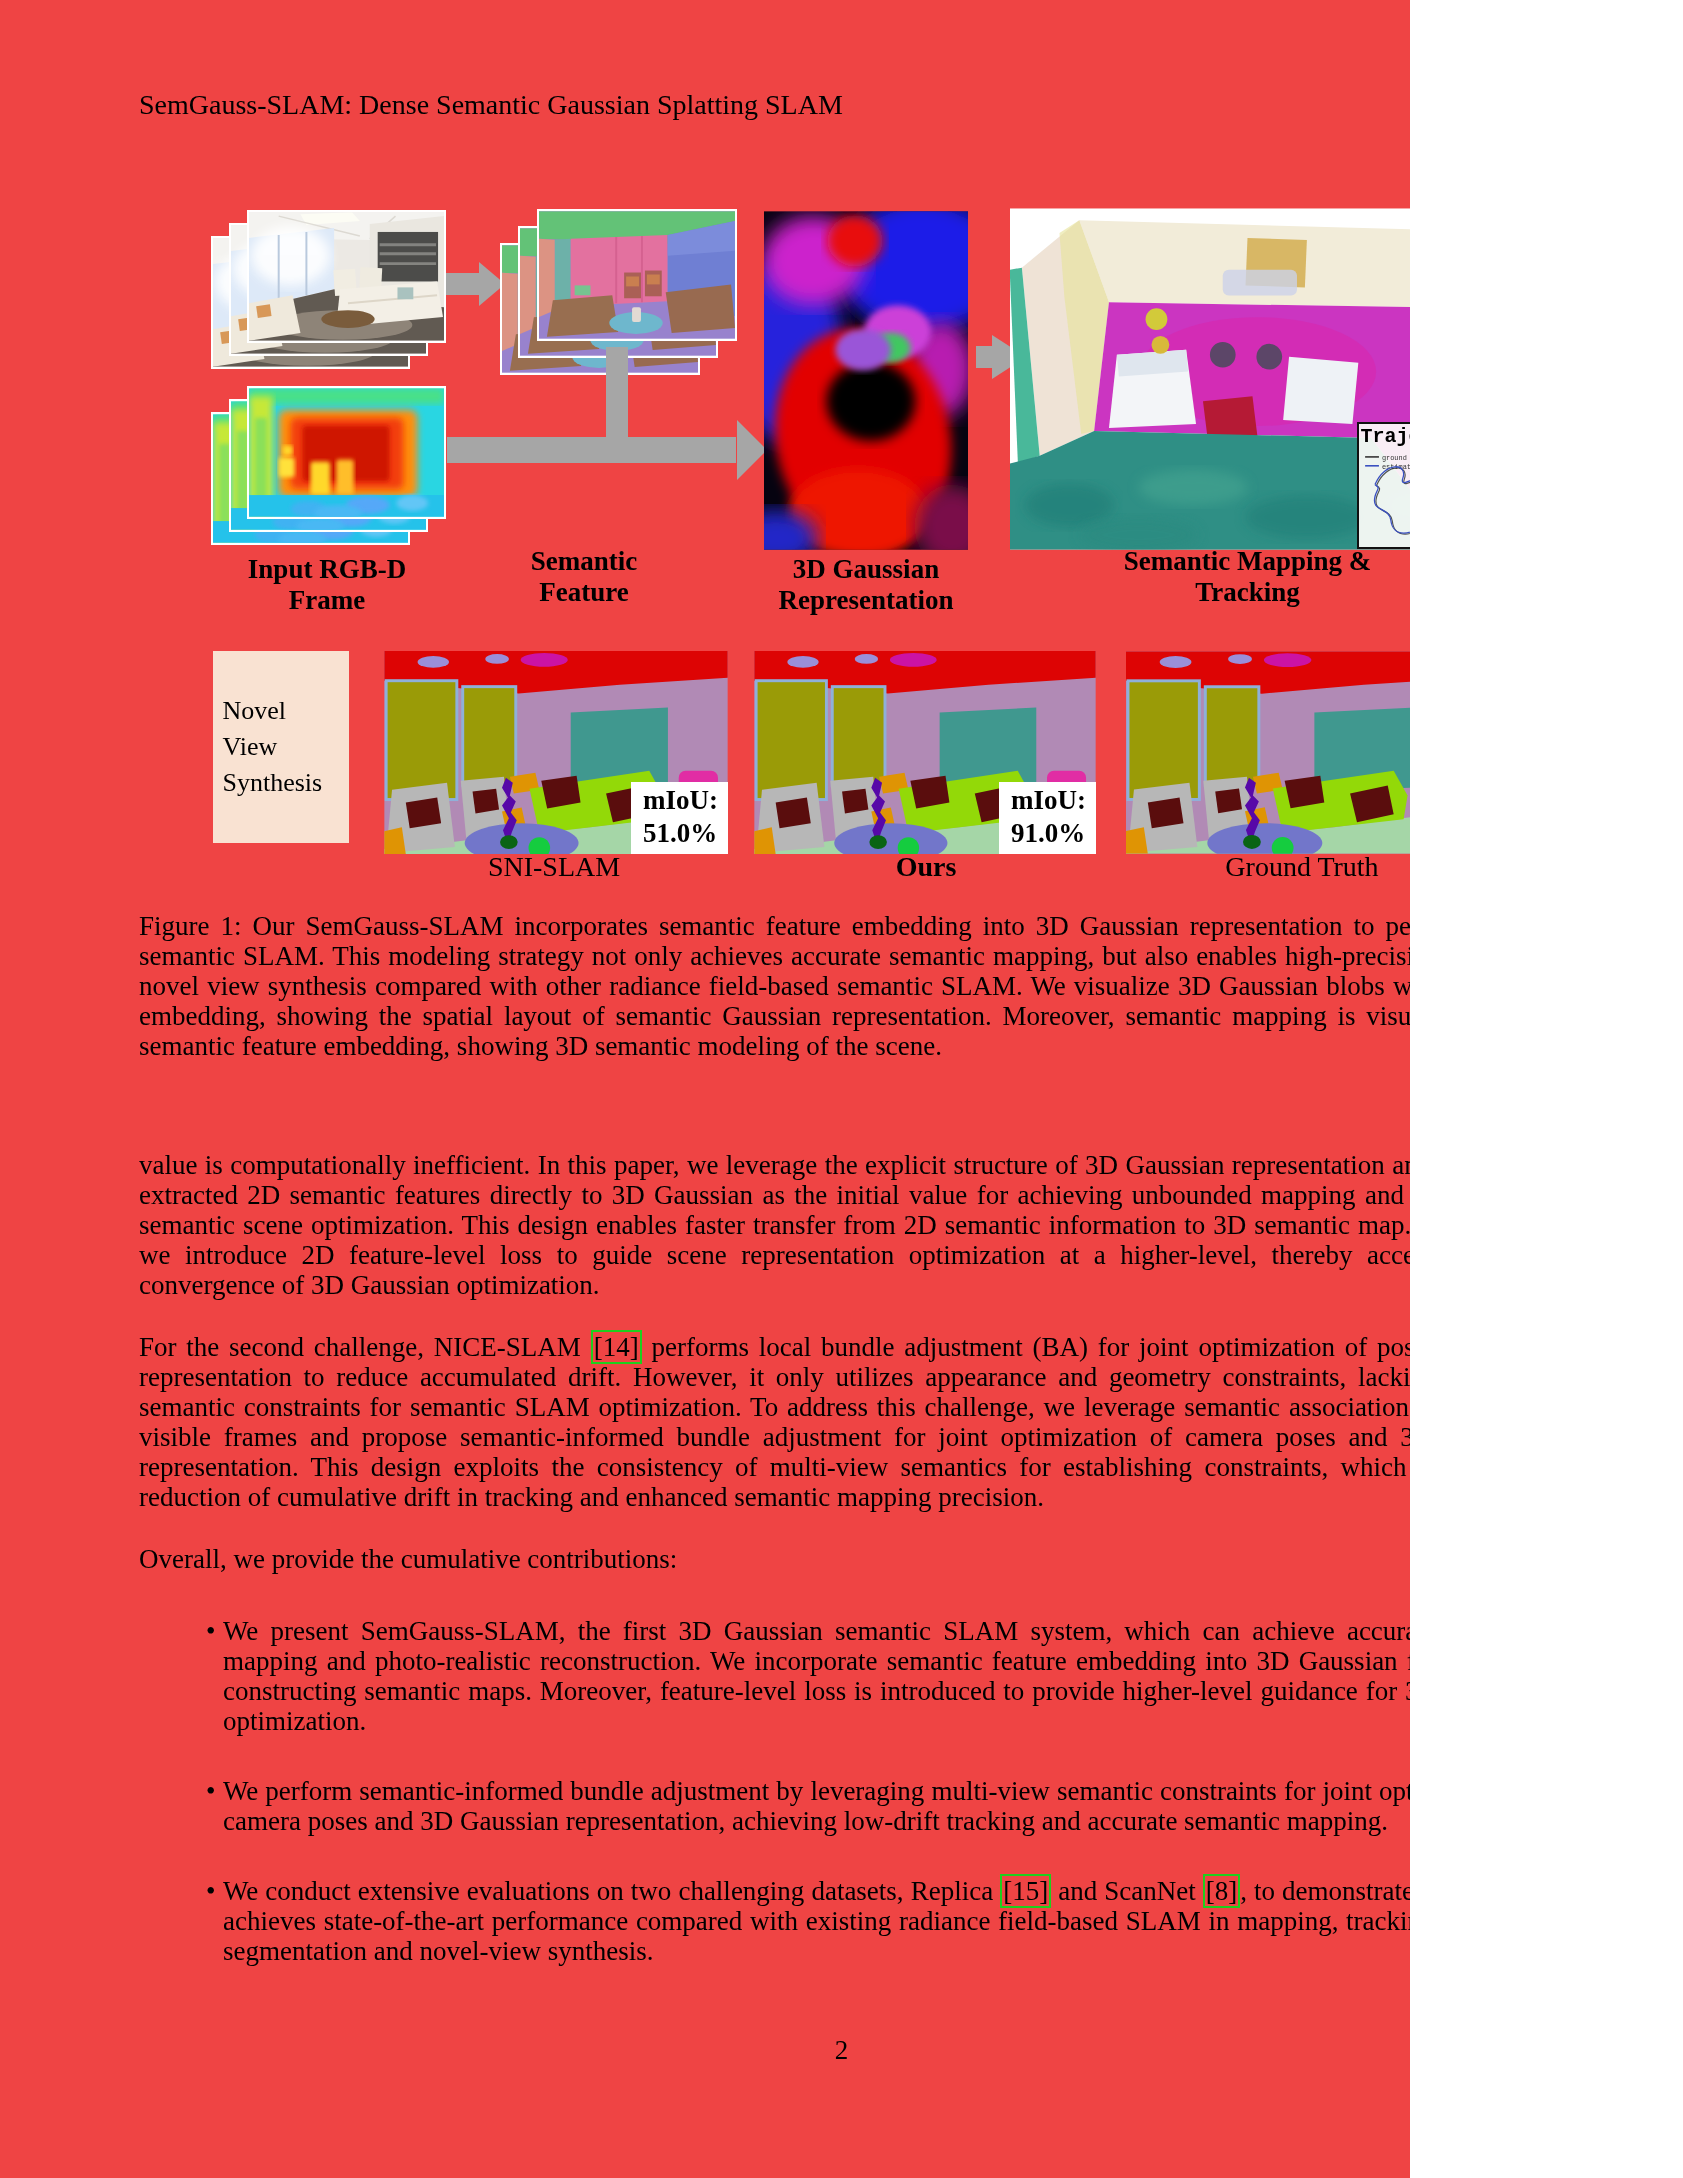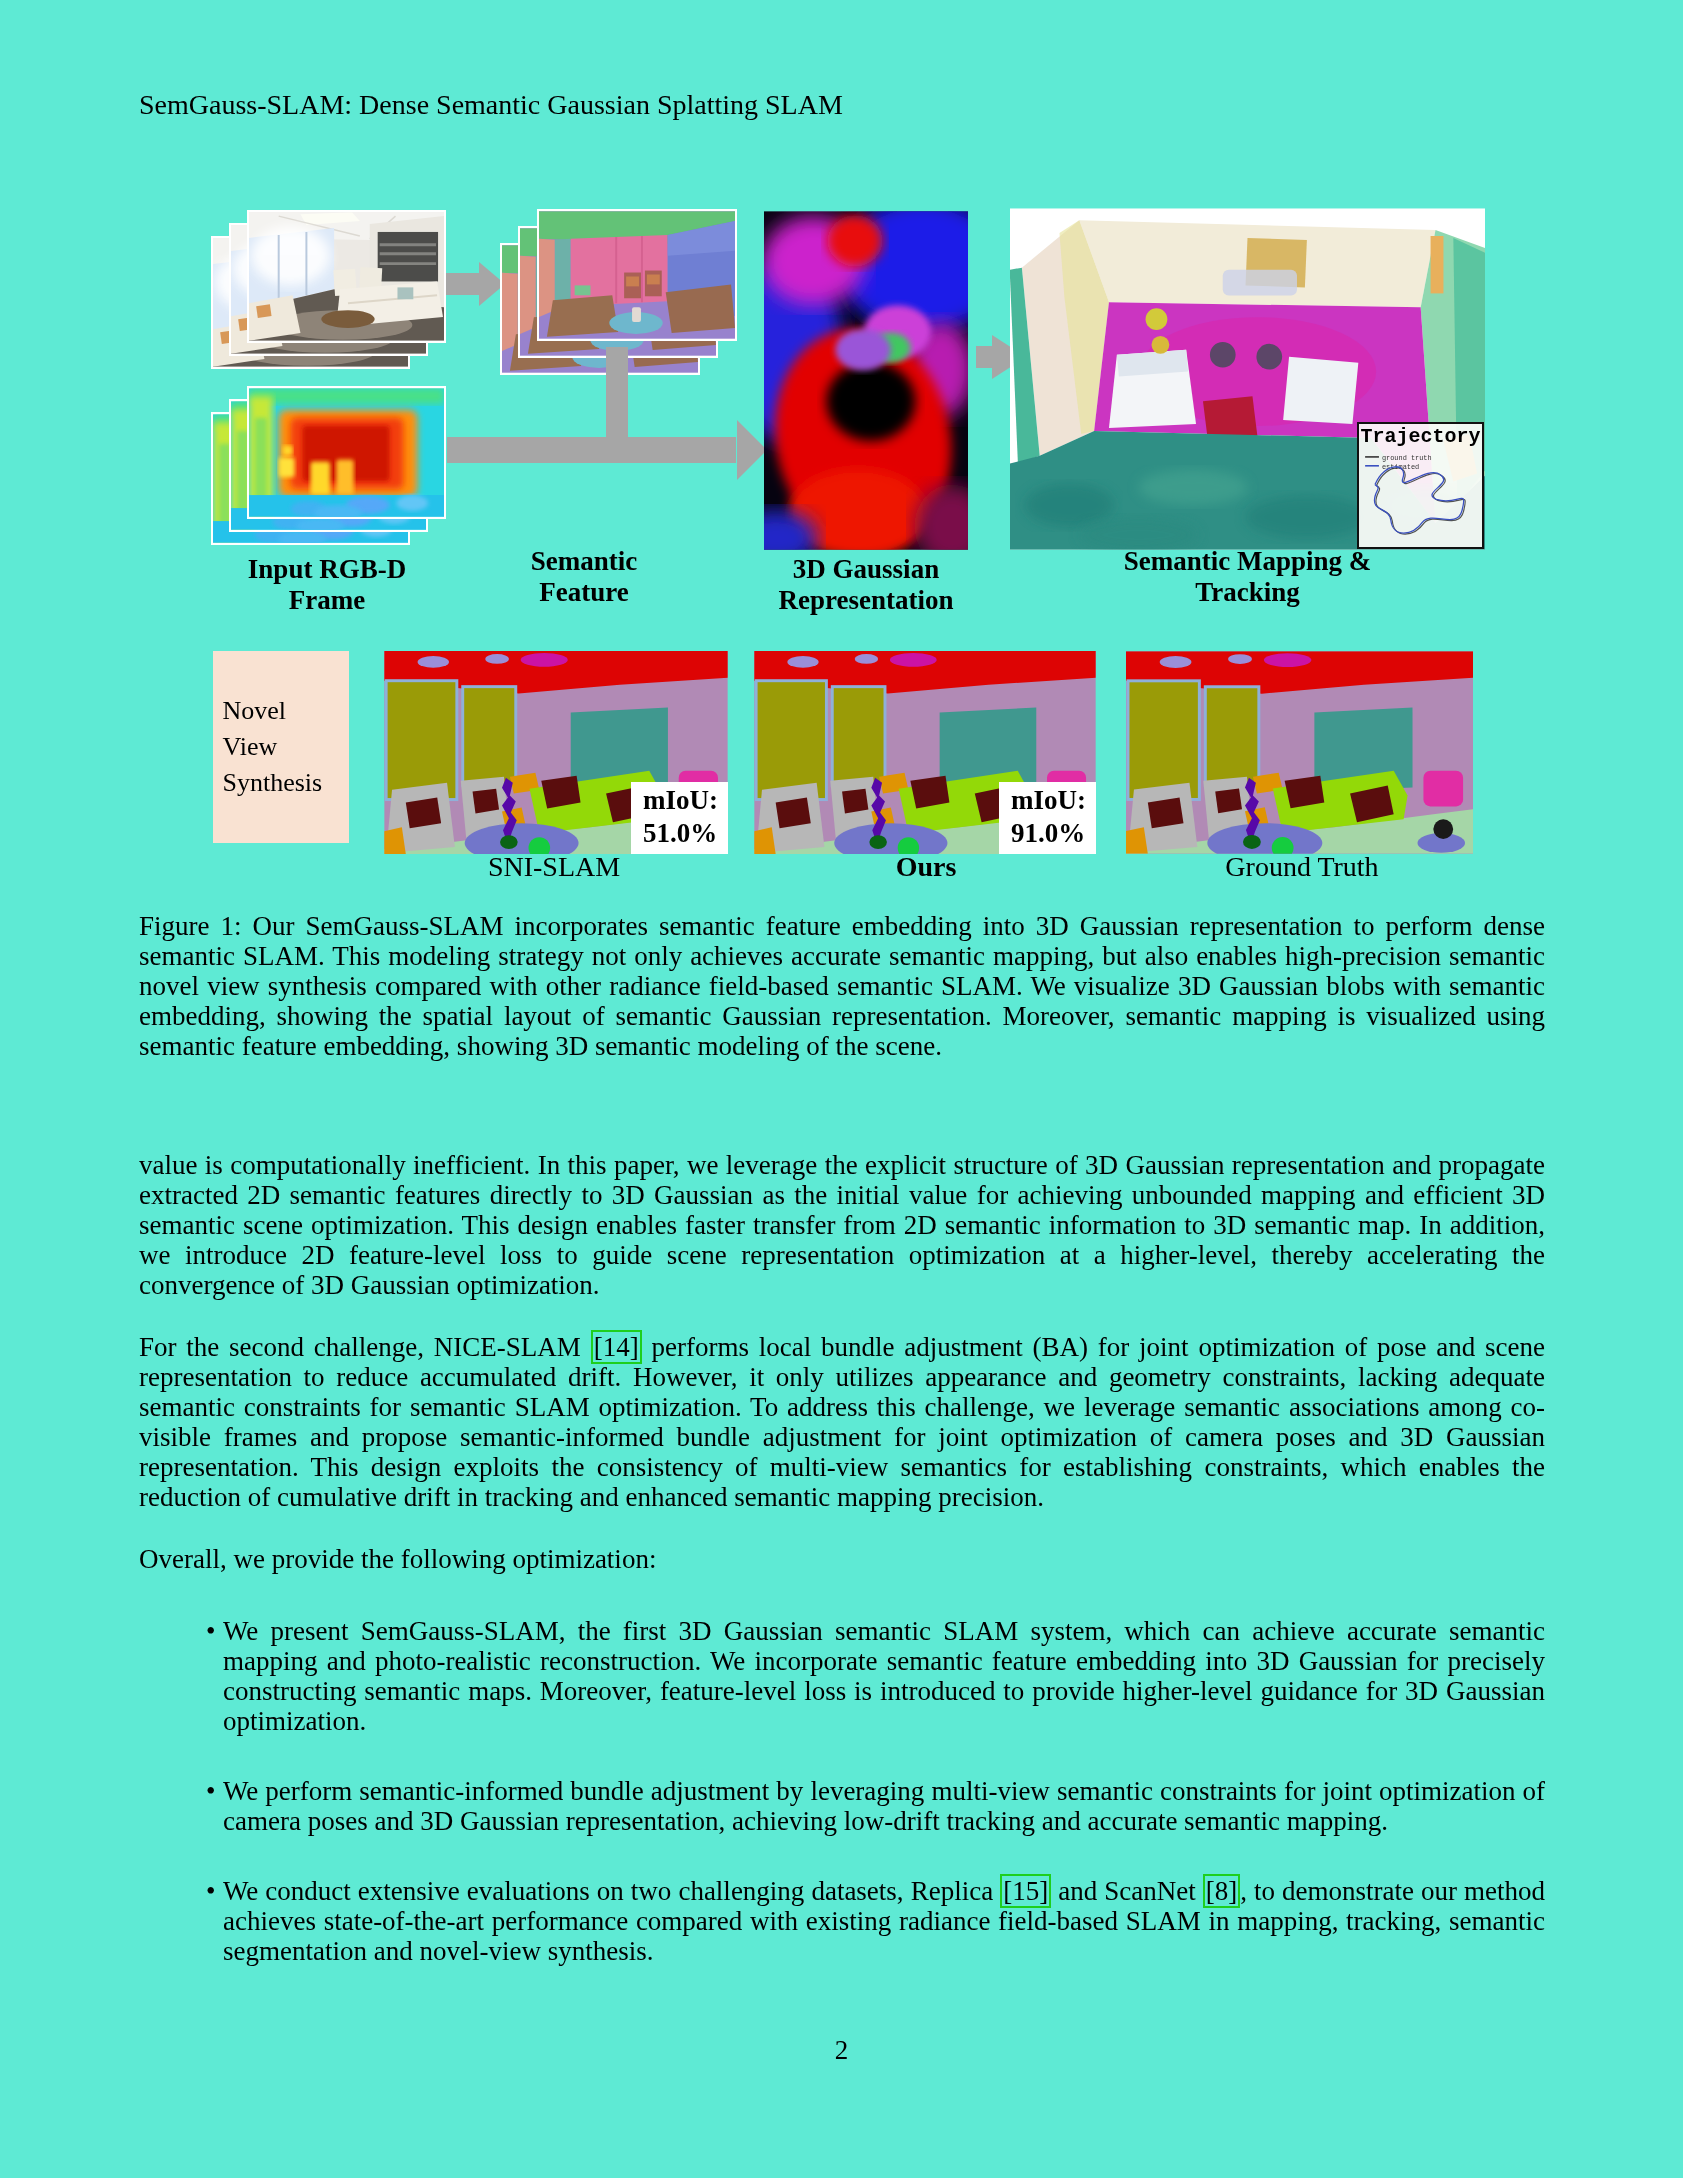--- a/index.html
+++ b/index.html
@@ -1,16 +1,16 @@
 <!DOCTYPE html>
 <html><head>
 <meta charset="utf-8">
 <style>
   html,body{margin:0;padding:0;background:#ffffff;}
-  .page{position:relative;width:1683px;height:2178px;background:#5eead4;
+  .page{position:relative;width:1410px;height:2178px;background:#ef4444;
         font-family:"Liberation Serif","DejaVu Serif",serif;color:#000;overflow:hidden;}
   .abs{position:absolute;}
   
   .running-head{left:139px;top:89px;font-size:28px;}
   
   .stack{position:absolute;}
   .stack .layer{position:absolute;display:block;background:#fff;outline:2px solid #fff;
                 box-shadow:0 0 0 1px rgba(0,0,0,0.08);}
   .gray{background:#a6a6a6;}
   .head-right{width:0;height:0;position:absolute;}
@@ -313,21 +313,21 @@
     <div class="bottom-label" style="left:455px;top:851px;width:198px;">SNI-SLAM</div>
     <div class="bottom-label" style="left:827px;top:851px;width:198px;font-weight:bold;">Ours</div>
     <div class="bottom-label" style="left:1203px;top:851px;width:198px;">Ground Truth</div>
   </div>
 
   <div class="abs caption">Figure 1: Our SemGauss-SLAM incorporates semantic feature embedding into 3D Gaussian representation to perform dense semantic SLAM. This modeling strategy not only achieves accurate semantic mapping, but also enables high-precision semantic novel view synthesis compared with other radiance field-based semantic SLAM. We visualize 3D Gaussian blobs with semantic embedding, showing the spatial layout of semantic Gaussian representation. Moreover, semantic mapping is visualized using semantic feature embedding, showing 3D semantic modeling of the scene.</div>
 
   <div class="abs bodytext">
     <p>value is computationally inefficient. In this paper, we leverage the explicit structure of 3D Gaussian representation and propagate extracted 2D semantic features directly to 3D Gaussian as the initial value for achieving unbounded mapping and efficient 3D semantic scene optimization. This design enables faster transfer from 2D semantic information to 3D semantic map. In addition, we introduce 2D feature-level loss to guide scene representation optimization at a higher-level, thereby accelerating the convergence of 3D Gaussian optimization.</p>
     <p>For the second challenge, NICE-SLAM <span class="cite">[14]</span> performs local bundle adjustment (BA) for joint optimization of pose and scene representation to reduce accumulated drift. However, it only utilizes appearance and geometry constraints, lacking adequate semantic constraints for semantic SLAM optimization. To address this challenge, we leverage semantic associations among co-visible frames and propose semantic-informed bundle adjustment for joint optimization of camera poses and 3D Gaussian representation. This design exploits the consistency of multi-view semantics for establishing constraints, which enables the reduction of cumulative drift in tracking and enhanced semantic mapping precision.</p>
-    <p>Overall, we provide the following optimization:</p>
+    <p>Overall, we provide the cumulative contributions:</p>
     <ul class="contrib-list">
       <li>We present SemGauss-SLAM, the first 3D Gaussian semantic SLAM system, which can achieve accurate semantic mapping and photo-realistic reconstruction. We incorporate semantic feature embedding into 3D Gaussian for precisely constructing semantic maps. Moreover, feature-level loss is introduced to provide higher-level guidance for 3D Gaussian optimization.</li>
       <li>We perform semantic-informed bundle adjustment by leveraging multi-view semantic constraints for joint optimization of camera poses and 3D Gaussian representation, achieving low-drift tracking and accurate semantic mapping.</li>
       <li>We conduct extensive evaluations on two challenging datasets, Replica <span class="cite">[15]</span> and ScanNet <span class="cite">[8]</span>, to demonstrate our method achieves state-of-the-art performance compared with existing radiance field-based SLAM in mapping, tracking, semantic segmentation and novel-view synthesis.</li>
     </ul>
   </div>
 
   <div class="abs page-number">2</div>
 
 </div>

